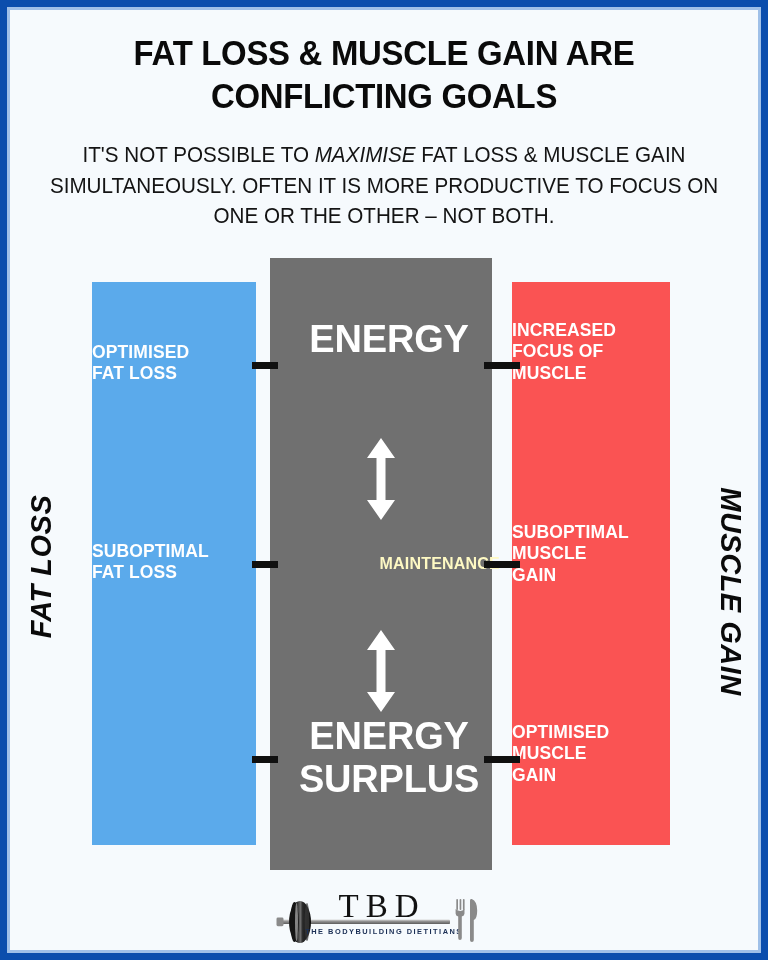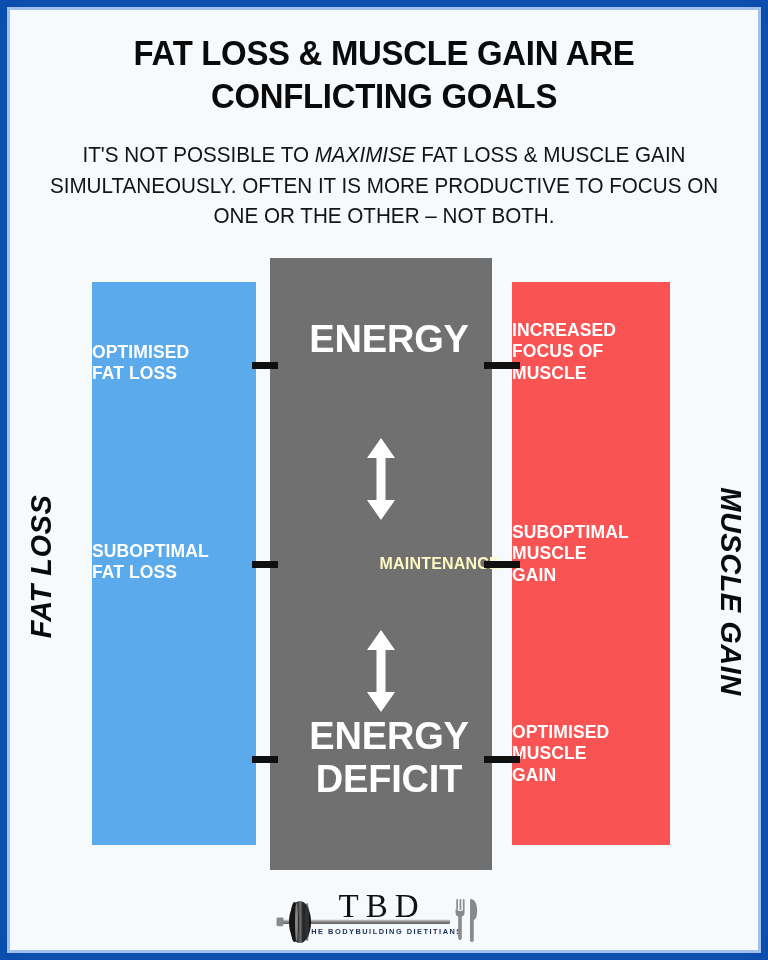--- a/index.html
+++ b/index.html
@@ -198,21 +198,21 @@
         <div class="mc2">
           <span>MAINTENANCE</span>
         </div>
 
         <svg class="arrow arrow-bottom" viewBox="0 0 34 86">
           <path d="M17 2 L31 22 L21.5 22 L21.5 64 L31 64 L17 84 L3 64 L12.5 64 L12.5 22 L3 22 Z" fill="#FFFFFF"></path>
         </svg>
 
         <div class="mid-big mc3">
           <div>ENERGY</div>
-          <div>DEFICIT</div>
+          <div>SURPLUS</div>
         </div>
       </div>
 
       <div class="col col-right">
         <div class="cell side-cell rc1">
           <div>INCREASED</div>
           <div>FOCUS OF</div>
           <div>MUSCLE</div>
         </div>
         <div class="cell side-cell rc2">

